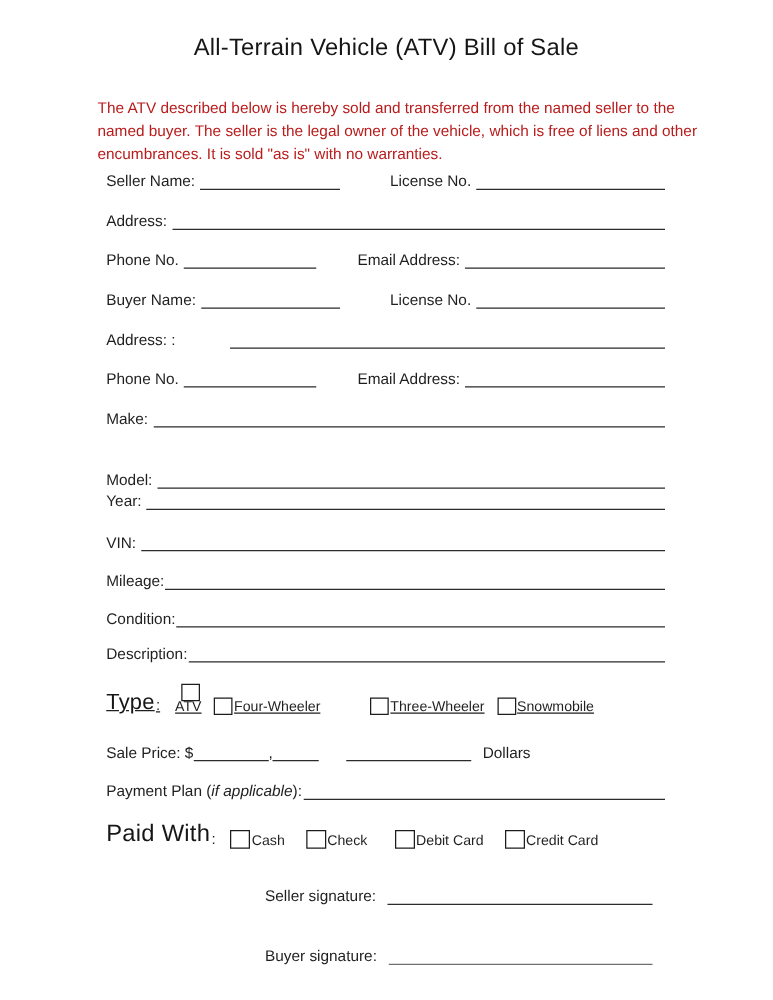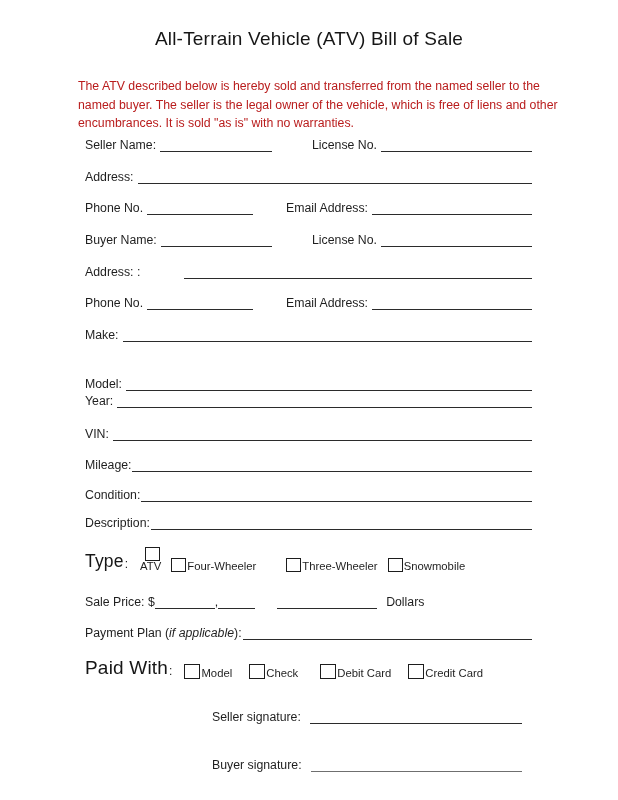--- a/index.html
+++ b/index.html
@@ -155,32 +155,32 @@
   </div>
   <div class="row" style="top:485px;">
     <span class="lbl">Condition:</span>
     <span class="fill" style="margin-left:1px;"></span>
   </div>
   <div class="row" style="top:513px;">
     <span class="lbl">Description:</span>
     <span class="fill" style="margin-left:1px;"></span>
   </div>
 
-  <div class="row" style="top:550px;height:22px;">
+  <div class="row" style="top:550px;height:22px;text-decoration:underline;">
     <span class="big-label">Type</span>
     <span class="colon" style="margin-bottom:1px;">:</span>
     <div class="cbgroup" style="margin-left:12px;flex-direction:column;">
       <span class="cbox"></span>
       <span class="cblabel">ATV</span>
     </div>
     <div class="cbgroup" style="margin-left:10px;">
       <span class="cbox"></span>
       <span class="cblabel">Four-Wheeler</span>
     </div>
-    <div class="cbgroup" style="padding-left:30px;">
+    <div class="cbgroup" style="margin-left:10px;padding-left:30px;">
       <span class="cbox"></span>
       <span class="cblabel">Three-Wheeler</span>
     </div>
     <div class="cbgroup" style="margin-left:10px;">
       <span class="cbox"></span>
       <span class="cblabel">Snowmobile</span>
     </div>
   </div>
 
   <div class="row" style="top:592px;">
@@ -198,21 +198,21 @@
     <span class="lbl italic">if applicable</span>
     <span class="lbl">):</span>
     <span class="fill" style="margin-left:1px;"></span>
   </div>
 
   <div class="row" style="top:655px;height:24px;">
     <span class="paid-label">Paid With</span>
     <span class="colon" style="margin-bottom:1px;">:</span>
     <div class="cbgroup" style="margin-left:12px;">
       <span class="cbox" style="width:14px;height:13px;"></span>
-      <span class="cblabel">Model</span>
+      <span class="cblabel">Cash</span>
     </div>
     <div class="cbgroup" style="margin-left:17px;">
       <span class="cbox" style="width:14px;height:13px;"></span>
       <span class="cblabel">Check</span>
     </div>
     <div class="cbgroup" style="margin-left:22px;">
       <span class="cbox" style="width:14px;height:13px;"></span>
       <span class="cblabel">Debit Card</span>
     </div>
     <div class="cbgroup" style="margin-left:17px;">

